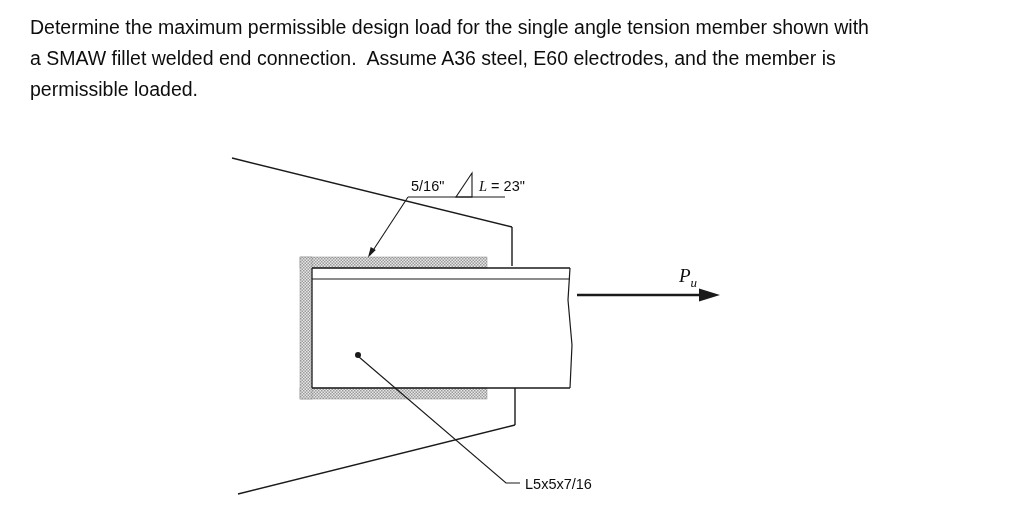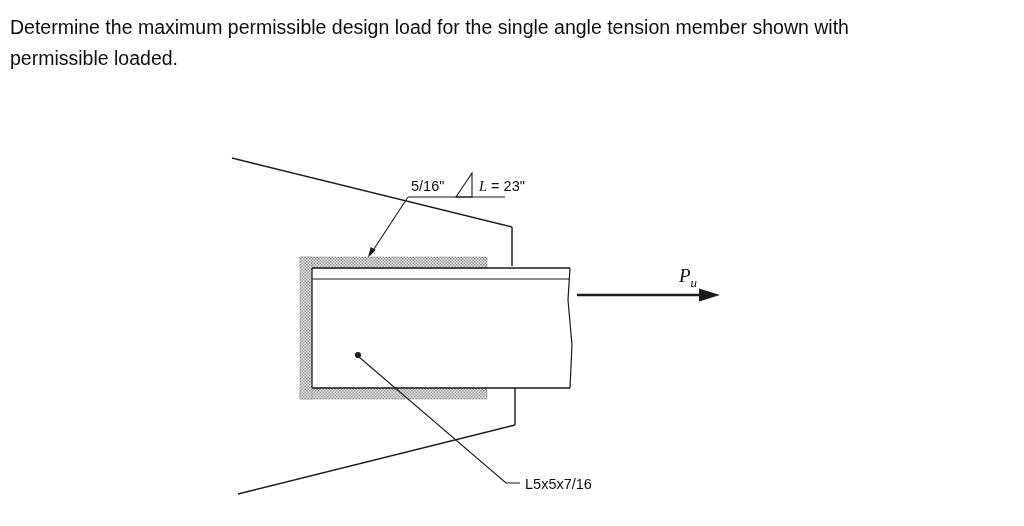--- a/index.html
+++ b/index.html
@@ -11,21 +11,21 @@
     overflow:hidden;
   }
   .problem-text{
     position:absolute;
     top:12px;left:10px;
     width:1006px;
     font-size:19.5px;
     line-height:31px;
     color:#0d0d0d;
   }
-  .problem-text div{white-space:pre;}
+  .problem-text div{white-space:pre;margin-left:20px;}
   .diagram-svg{
     position:absolute;
     top:0;left:0;
     width:1024px;height:526px;
   }
   .lbl{
     font-family:"Liberation Sans",sans-serif;
     font-size:14.5px;
     fill:#0d0d0d;
   }
@@ -40,20 +40,21 @@
     fill:#0d0d0d;
   }
 </style>
 </head>
 <body>
 
 <div class="page">
 
   <div class="problem-text">
     <div>Determine the maximum permissible design load for the single angle tension member shown with</div>
+    <div>a SMAW fillet welded end connection.  Assume A36 steel, E60 electrodes, and the member is</div>
     <div>permissible loaded.</div>
   </div>
 
   <svg class="diagram-svg" viewBox="0 0 1024 526">
     <defs>
       <pattern id="stipple" width="3" height="3" patternUnits="userSpaceOnUse">
         <rect width="3" height="3" fill="#e8e8e8"></rect>
         <rect x="0" y="0" width="1.5" height="1.5" fill="#9a9a9a"></rect>
         <rect x="1.5" y="1.5" width="1.5" height="1.5" fill="#9a9a9a"></rect>
       </pattern>

